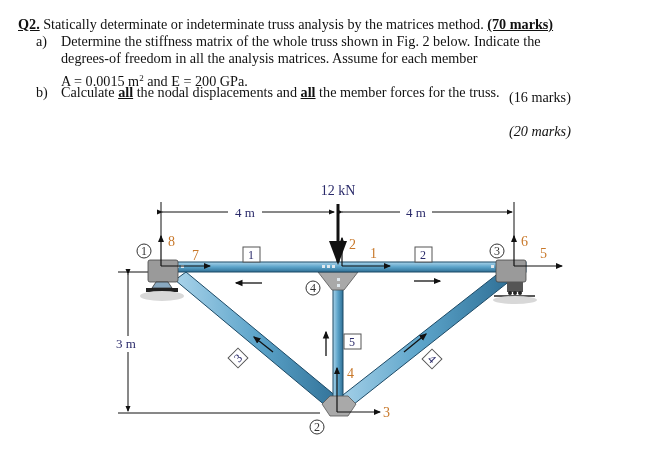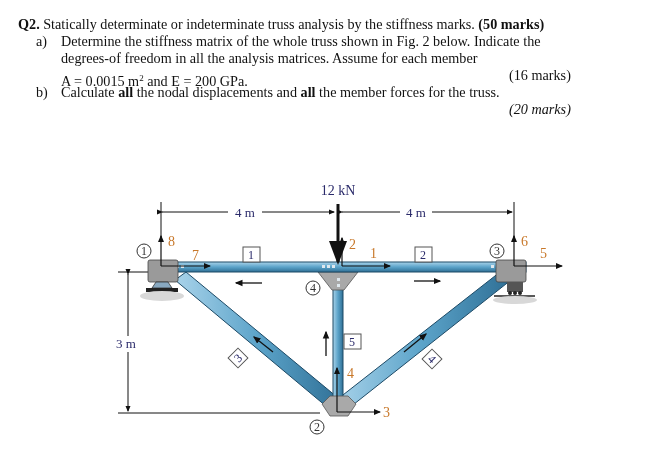--- a/index.html
+++ b/index.html
@@ -1,32 +1,32 @@
 <!DOCTYPE html>
 <html><head>
 <meta charset="utf-8">
 <style>
   html, body { margin: 0; padding: 0; background: #ffffff; }
   body { width: 663px; height: 452px; position: relative; overflow: hidden;
          font-family: "Liberation Serif", "DejaVu Serif", serif; color: #111; }
   .q { position: absolute; left: 0; top: 0; width: 663px; font-size: 14.2px; line-height: 16.5px; }
   .line { position: absolute; white-space: nowrap; }
-  .b { font-weight: bold; }
-  .marks { position: absolute; white-space: nowrap; }
+  .b { font-weight: bold; text-decoration: underline; }
+  .marks { position: absolute; white-space: nowrap; margin-top: 22px; }
   sup { font-size: 9px; vertical-align: 5px; line-height: 0; }
   svg { position: absolute; left: 0; top: 0; }
   .lbl { font-family: "Liberation Serif", "DejaVu Serif", serif; }
 </style>
 </head>
 <body>
 
 <div class="q">
   <div class="line" style="left:18px; top:16px;">
-    <span class="b">Q2.</span><span> Statically determinate or indeterminate truss analysis by the stiffness marks.</span>
-    <span class="b">(50 marks)</span>
+    <span class="b">Q2.</span><span> Statically determinate or indeterminate truss analysis by the matrices method.</span>
+    <span class="b">(70 marks)</span>
   </div>
 
   <div class="line" style="left:36px; top:33px;">a)</div>
   <div class="line" style="left:61px; top:33px;text-align:center;">Determine the stiffness matrix of the whole truss shown in Fig. 2 below. Indicate the</div>
   <div class="line" style="left:61px; top:50px;">degrees-of freedom in all the analysis matrices. Assume for each member</div>
   <div class="line" style="left:61px; top:73px;">
     <span>A = 0.0015 m</span><sup>2</sup><span> and E = 200 GPa.</span>
   </div>
   <div class="marks" style="left:509px; top:67px;">(16 marks)</div>
 

